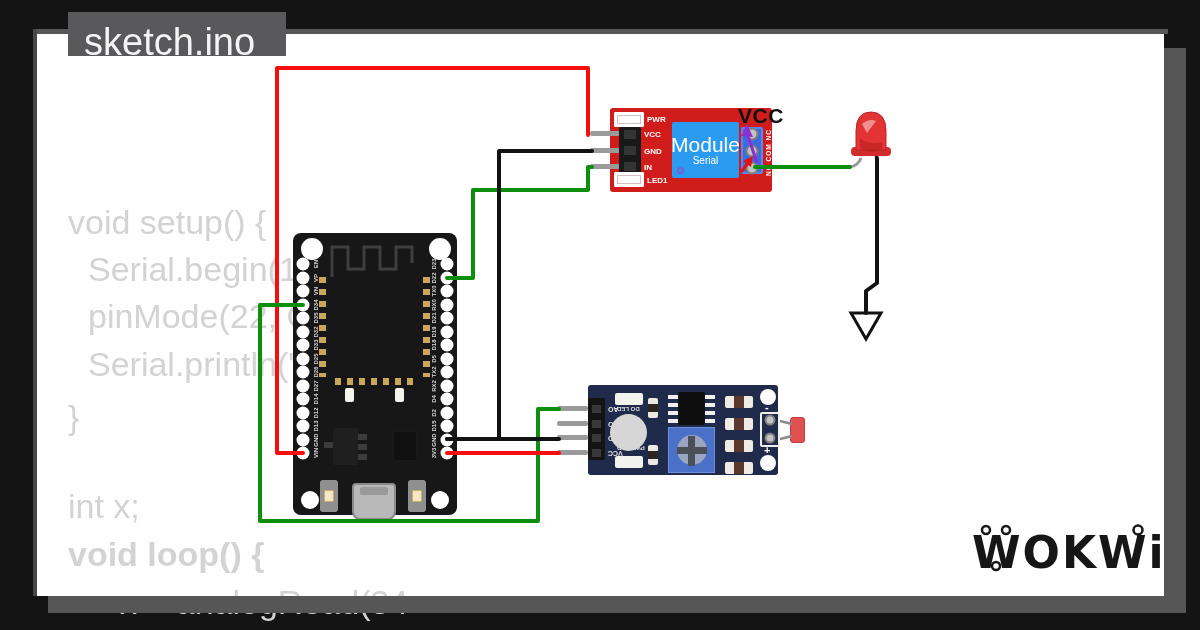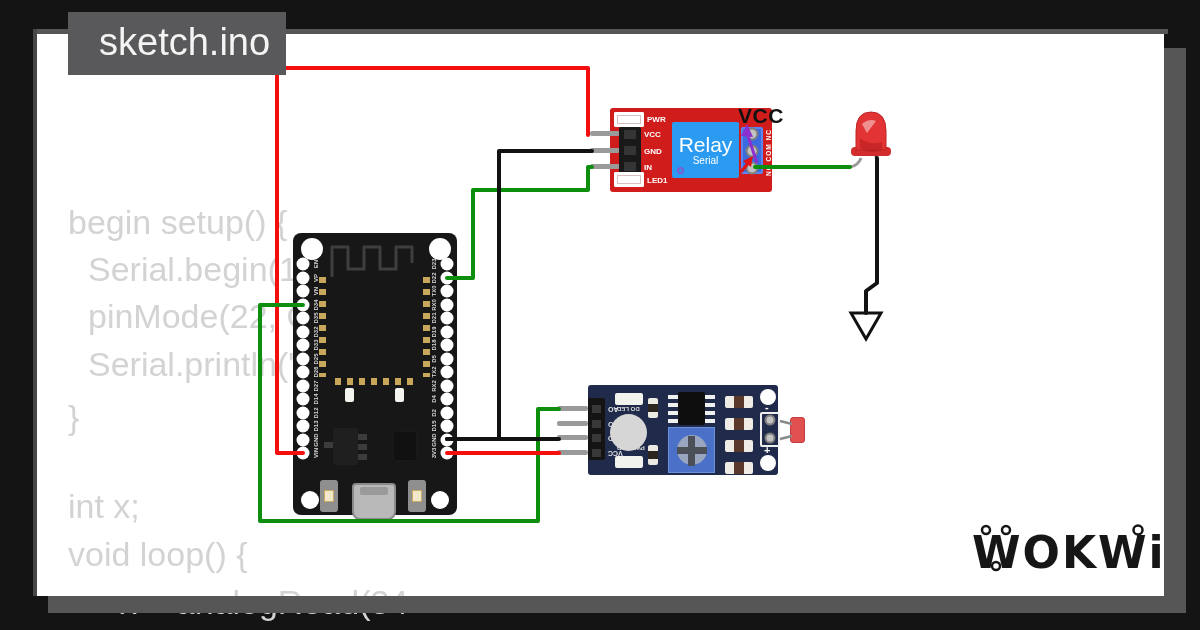--- a/index.html
+++ b/index.html
@@ -6,22 +6,22 @@
   #stage{position:relative;width:1200px;height:630px;background:#141414;overflow:hidden;
          font-family:"Liberation Sans",sans-serif;}
   .abs{position:absolute;}
 
   
   #canvas{left:37px;top:33px;width:1127px;height:563px;background:#ffffff;z-index:1;}
   #top-strip{left:33px;top:29px;width:1135px;height:5px;background:#565656;z-index:2;}
   #left-strip{left:33px;top:29px;width:4px;height:567px;background:#474747;z-index:2;}
   #scroll-right{left:1164px;top:48px;width:22px;height:565px;background:#565656;z-index:45;}
   #scroll-bottom{left:48px;top:596px;width:1138px;height:17px;background:#565656;z-index:45;}
-  #tab{left:68px;top:12px;width:218px;height:63px;background:#59595b;color:#f4f4f4;
-       font-size:38px;line-height:60px;padding-left:31px;box-sizing:border-box;z-index:40;}
+  #tab{left:68px;top:12px;width:218px;height:44px;background:#59595b;color:#f4f4f4;
+       font-size:38px;line-height:60px;padding-left:16px;box-sizing:border-box;z-index:40;}
 
   
   .code-line{position:absolute;color:#d3d3d3;font-size:34px;white-space:pre;z-index:5;}
 
   
   .board{position:absolute;z-index:20;}
   #esp32-board{left:293px;top:233px;width:164px;height:282px;background:#171717;border-radius:8px;}
   .mount{position:absolute;background:#fff;border-radius:50%;}
   .pinhole{position:absolute;width:13px;height:13px;background:#fff;border-radius:50%;
            transform:translate(-50%,-50%);}
@@ -103,27 +103,27 @@
 
   <div class="abs" id="canvas"></div>
   <div class="abs" id="top-strip"></div>
   <div class="abs" id="left-strip"></div>
   <div class="abs" id="scroll-right"></div>
   <div class="abs" id="scroll-bottom"></div>
 
   <div class="abs" id="tab">sketch.ino</div>
 
   <div id="code-layer">
-      <div class="code-line" style="left: 68px; top: 203px;">begin setup() {</div>
+      <div class="code-line" style="left: 68px; top: 203px;">void setup() {</div>
       <div class="code-line" style="left: 88px; top: 250px;">Serial.begin(11</div>
       <div class="code-line" style="left: 88px; top: 297px;">pinMode(22, O</div>
       <div class="code-line" style="left: 88px; top: 345px;">Serial.println("</div>
       <div class="code-line" style="left: 68px; top: 398px;">}</div>
       <div class="code-line" style="left: 68px; top: 487px;">int x;</div>
-      <div class="code-line" style="left: 68px; top: 535px;">void loop() {</div>
+      <div class="code-line" style="left: 68px; top: 535px; font-weight: bold;">void loop() {</div>
       <div class="code-line" style="left: 120px; top: 583px;">x = analogRead(34</div>
     </div>
 
   <div class="board" id="esp32-board">
     <svg class="abs" style="left:33px;top:4px;width:96px;height:44px;">
       <path d="M6,40 V10 H22 V32 H38 V10 H54 V32 H70 V10 H86 V26" fill="none" stroke="#3f3f3f" stroke-width="3"></path>
     </svg>
     <div class="mount" style="left:8px;top:5px;width:22px;height:22px;"></div>
     <div class="mount" style="left:136px;top:5px;width:22px;height:22px;"></div>
     <div class="mount" style="left:8px;top:258px;width:18px;height:18px;"></div>
@@ -225,21 +225,21 @@
     <div id="relay-pin-labels">
         <div class="relay-pin-label" style="top: 26px;">VCC</div>
         <div class="relay-pin-label" style="top: 42.5px;">GND</div>
         <div class="relay-pin-label" style="top: 59px;">IN</div>
       </div>
     <div class="wled" style="left:4px;top:4px;"></div>
     <div class="wled-label" style="left:37px;top:7px;">PWR</div>
     <div class="wled" style="left:4px;top:64px;"></div>
     <div class="wled-label" style="left:37px;top:68px;">LED1</div>
     <div id="relay-blue">
-      <div id="relay-title">Relay</div>
+      <div id="relay-title">Module</div>
       <div id="relay-subtitle">Serial</div>
       <div id="relay-dot"></div>
     </div>
     <div id="relay-terminal"></div>
     <div class="screw" style="left:142px;top:26px;"></div>
     <div class="screw" style="left:142px;top:43px;"></div>
     <div class="screw" style="left:142px;top:60px;"></div>
     <div id="relay-terminal-label">NO COM NC</div>
   </div>
   <div class="abs" id="relay-vcc-note">VCC</div>

